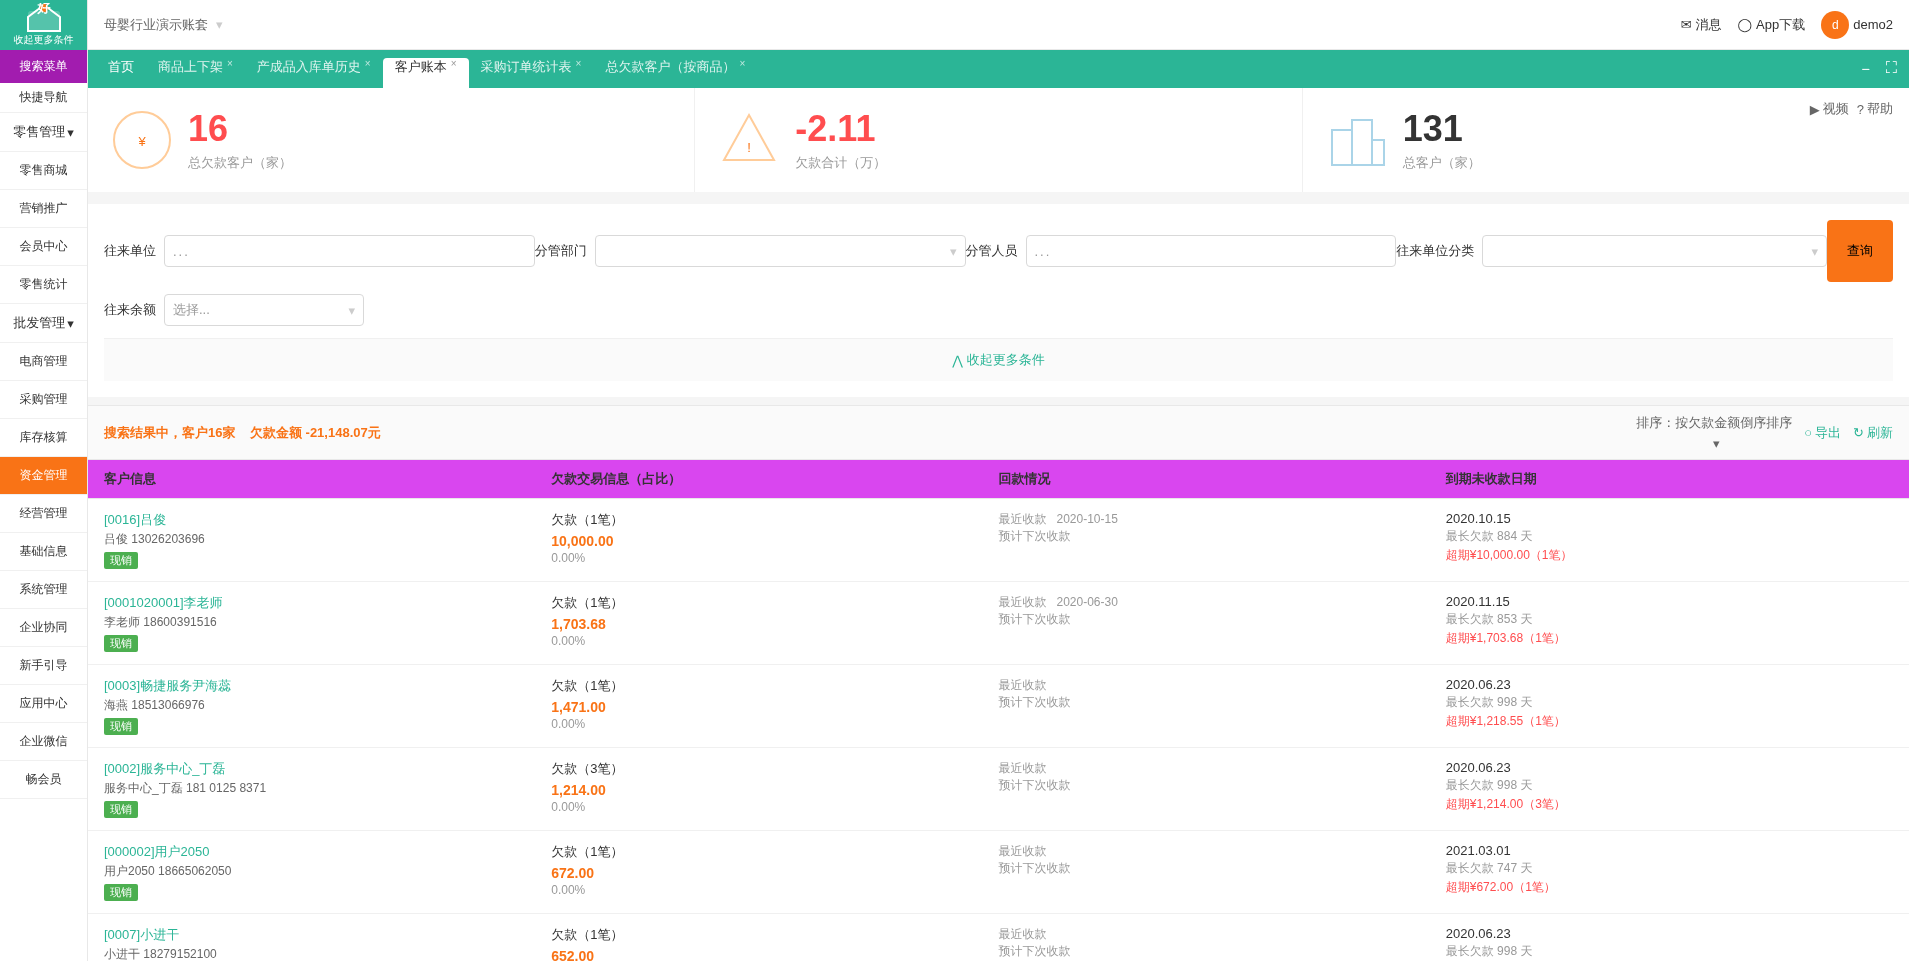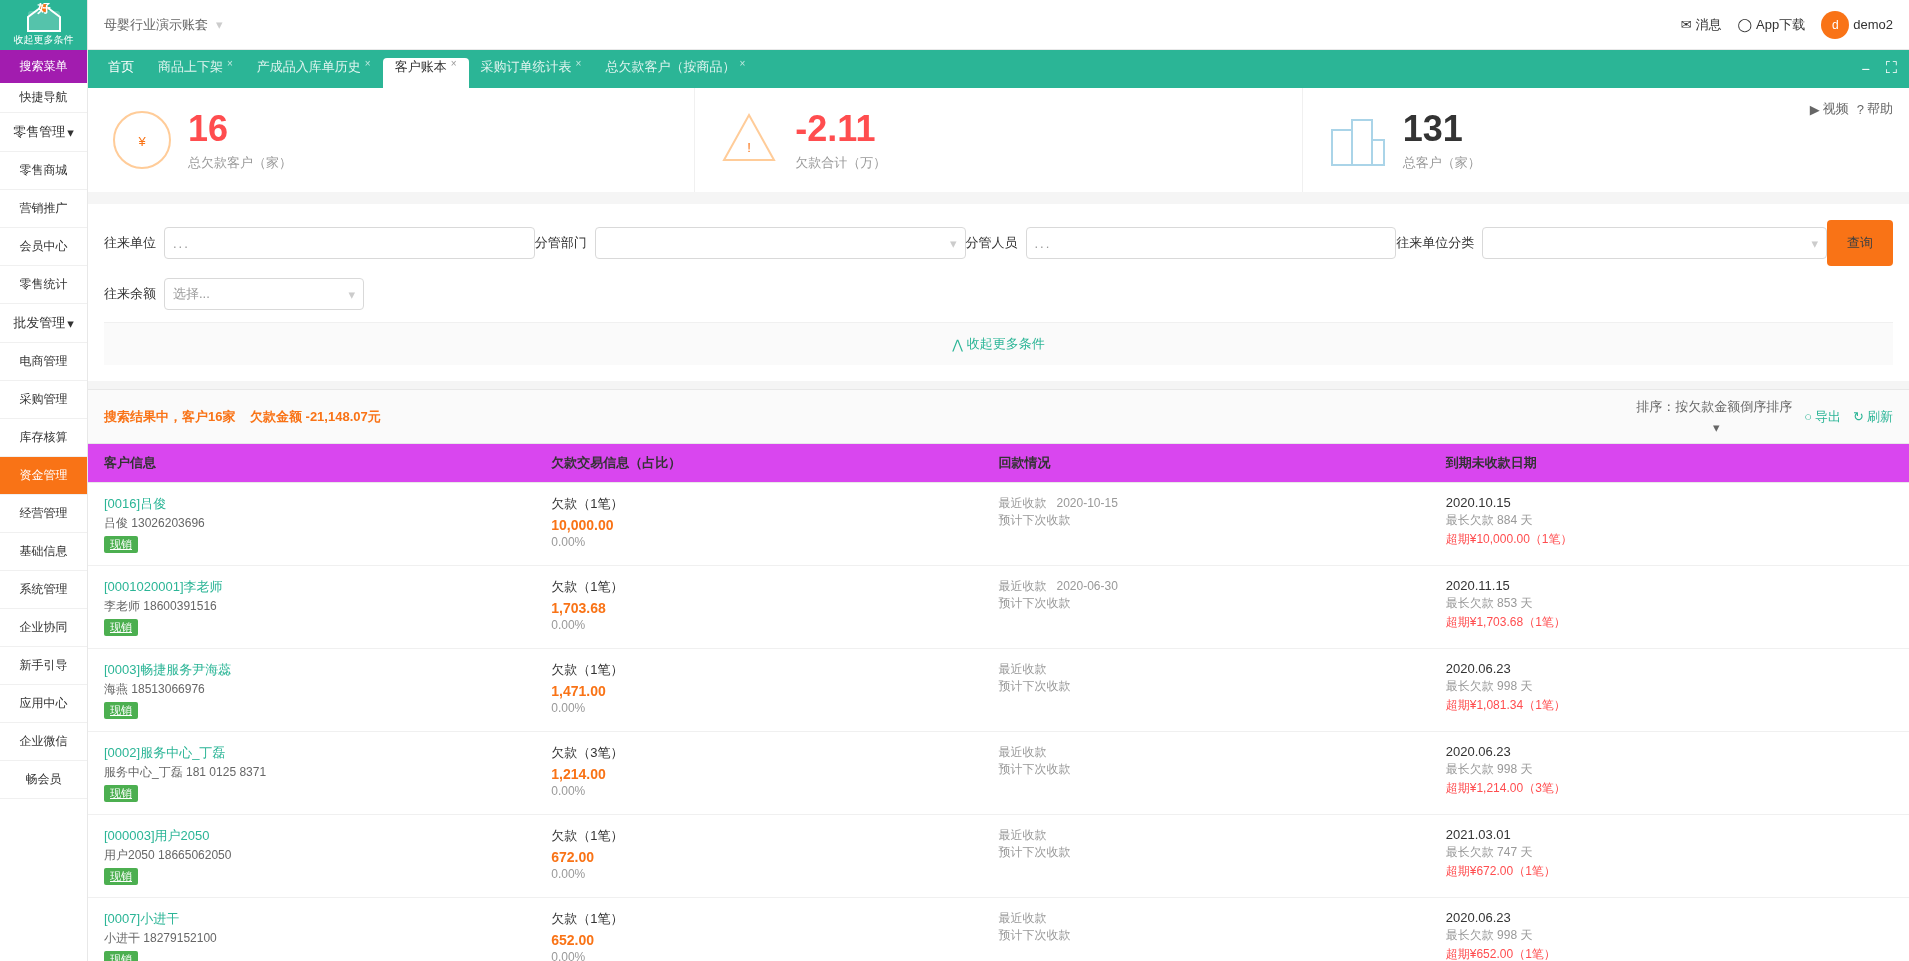--- a/index.html
+++ b/index.html
@@ -53,42 +53,42 @@
 
     
     .filter-section { background: #fff; padding: 16px; margin-bottom: 8px; }
     .filter-row { display: flex; align-items: center; margin-bottom: 12px; justify-content: space-between; }
     .filter-item { display: flex; align-items: center; gap: 8px; flex: 1; }
     .filter-label { color: #333; font-size: 13px; white-space: nowrap; }
     .filter-input { flex: 1; height: 32px; border: 1px solid #d9d9d9; border-radius: 4px; padding: 0 8px; display: flex; align-items: center; justify-content: space-between; cursor: pointer; background: #fff; color: #333; }
     .filter-input-text { color: #999; }
     .filter-dots { color: #999; letter-spacing: 2px; }
     .filter-select { flex: 1; height: 32px; border: 1px solid #d9d9d9; border-radius: 4px; padding: 0 8px; display: flex; align-items: center; justify-content: space-between; cursor: pointer; background: #fff; }
-    .query-btn { background: #f97316; color: #404040; border: none; border-radius: 4px; padding: 14px 20px; cursor: pointer; font-size: 13px; }
+    .query-btn { background: #f97316; color: #000000; border: none; border-radius: 4px; padding: 22px 20px; cursor: pointer; font-size: 13px; }
     .collapse-btn { display: flex; align-items: center; justify-content: center; gap: 4px; color: #2bb596; cursor: pointer; font-size: 12px; padding: 6px 0; }
 
     
     .result-bar { background: #fafafa; padding: 8px 16px; display: flex; align-items: center; justify-content: space-between; border-top: 1px solid #e8e8e8; border-bottom: 1px solid #e8e8e8; }
     .result-info { color: #333; font-size: 13px; }
     .result-info span { color: #f97316; font-weight: bold; }
     .result-actions { display: flex; align-items: center; gap: 12px; font-size: 12px; color: #666; }
     .sort-select { display: flex; align-items: center; gap: 4px; cursor: pointer; flex-direction: column; }
     .action-btn-sm { display: flex; align-items: center; gap: 3px; cursor: pointer; color: #2bb596; }
 
     
     .data-table { width: 100%; background: #fff; }
     .table-header { display: flex; padding: 10px 16px; background: #d946ef; border-bottom: 1px solid #e8e8e8; font-weight: bold; color: #333; font-size: 13px; }
     .table-row { display: flex; padding: 12px 16px; border-bottom: 1px solid #f0f0f0; align-items: flex-start; background: #fff; }
     .col-customer { flex: 2; }
     .col-debt { flex: 2; }
     .col-recovery { flex: 2; }
     .col-overdue { flex: 2; }
     .customer-name { color: #2bb596; cursor: pointer; font-size: 13px; margin-bottom: 2px; }
     .customer-sub { color: #666; font-size: 12px; margin-bottom: 4px; }
-    .tag-now { display: inline-block; background: #4CAF50; color: #fff; border-radius: 2px; padding: 1px 6px; font-size: 11px; text-decoration: underline; }
+    .tag-now { display: inline-block; background: #4CAF50; color: #fff; border-radius: 2px; padding: 1px 6px; font-size: 11px; }
     .debt-count { color: #333; font-size: 13px; margin-bottom: 4px; }
     .debt-amount { color: #f97316; font-size: 14px; font-weight: bold; margin-bottom: 2px; }
     .debt-ratio { color: #999; font-size: 12px; }
     .recovery-label { color: #999; font-size: 12px; }
     .recovery-next { color: #999; font-size: 12px; }
     .overdue-date { color: #333; font-size: 13px; margin-bottom: 2px; }
     .overdue-days { color: #999; font-size: 12px; margin-bottom: 2px; }
     .overdue-link { color: #ff4d4f; font-size: 12px; cursor: pointer; }
 
     
@@ -382,21 +382,21 @@
           <div class="debt-amount">1,471.00</div>
           <div class="debt-ratio">0.00%</div>
         </div>
         <div class="col-recovery">
           <div class="recovery-label">最近收款</div>
           <div class="recovery-next">预计下次收款</div>
         </div>
         <div class="col-overdue">
           <div class="overdue-date">2020.06.23</div>
           <div class="overdue-days">最长欠款 998 天</div>
-          <div class="overdue-link">超期¥1,081.34（1笔）</div>
+          <div class="overdue-link">超期¥1,218.55（1笔）</div>
         </div>
       </div>
 
       <div class="table-row">
         <div class="col-customer">
           <div class="customer-name">[0002]服务中心_丁磊</div>
           <div class="customer-sub">服务中心_丁磊 181 0125 8371</div>
           <span class="tag-now">现销</span>
         </div>
         <div class="col-debt">
@@ -410,21 +410,21 @@
         </div>
         <div class="col-overdue">
           <div class="overdue-date">2020.06.23</div>
           <div class="overdue-days">最长欠款 998 天</div>
           <div class="overdue-link">超期¥1,214.00（3笔）</div>
         </div>
       </div>
 
       <div class="table-row">
         <div class="col-customer">
-          <div class="customer-name">[000003]用户2050</div>
+          <div class="customer-name">[000002]用户2050</div>
           <div class="customer-sub">用户2050 18665062050</div>
           <span class="tag-now">现销</span>
         </div>
         <div class="col-debt">
           <div class="debt-count">欠款（1笔）</div>
           <div class="debt-amount">672.00</div>
           <div class="debt-ratio">0.00%</div>
         </div>
         <div class="col-recovery">
           <div class="recovery-label">最近收款</div>

